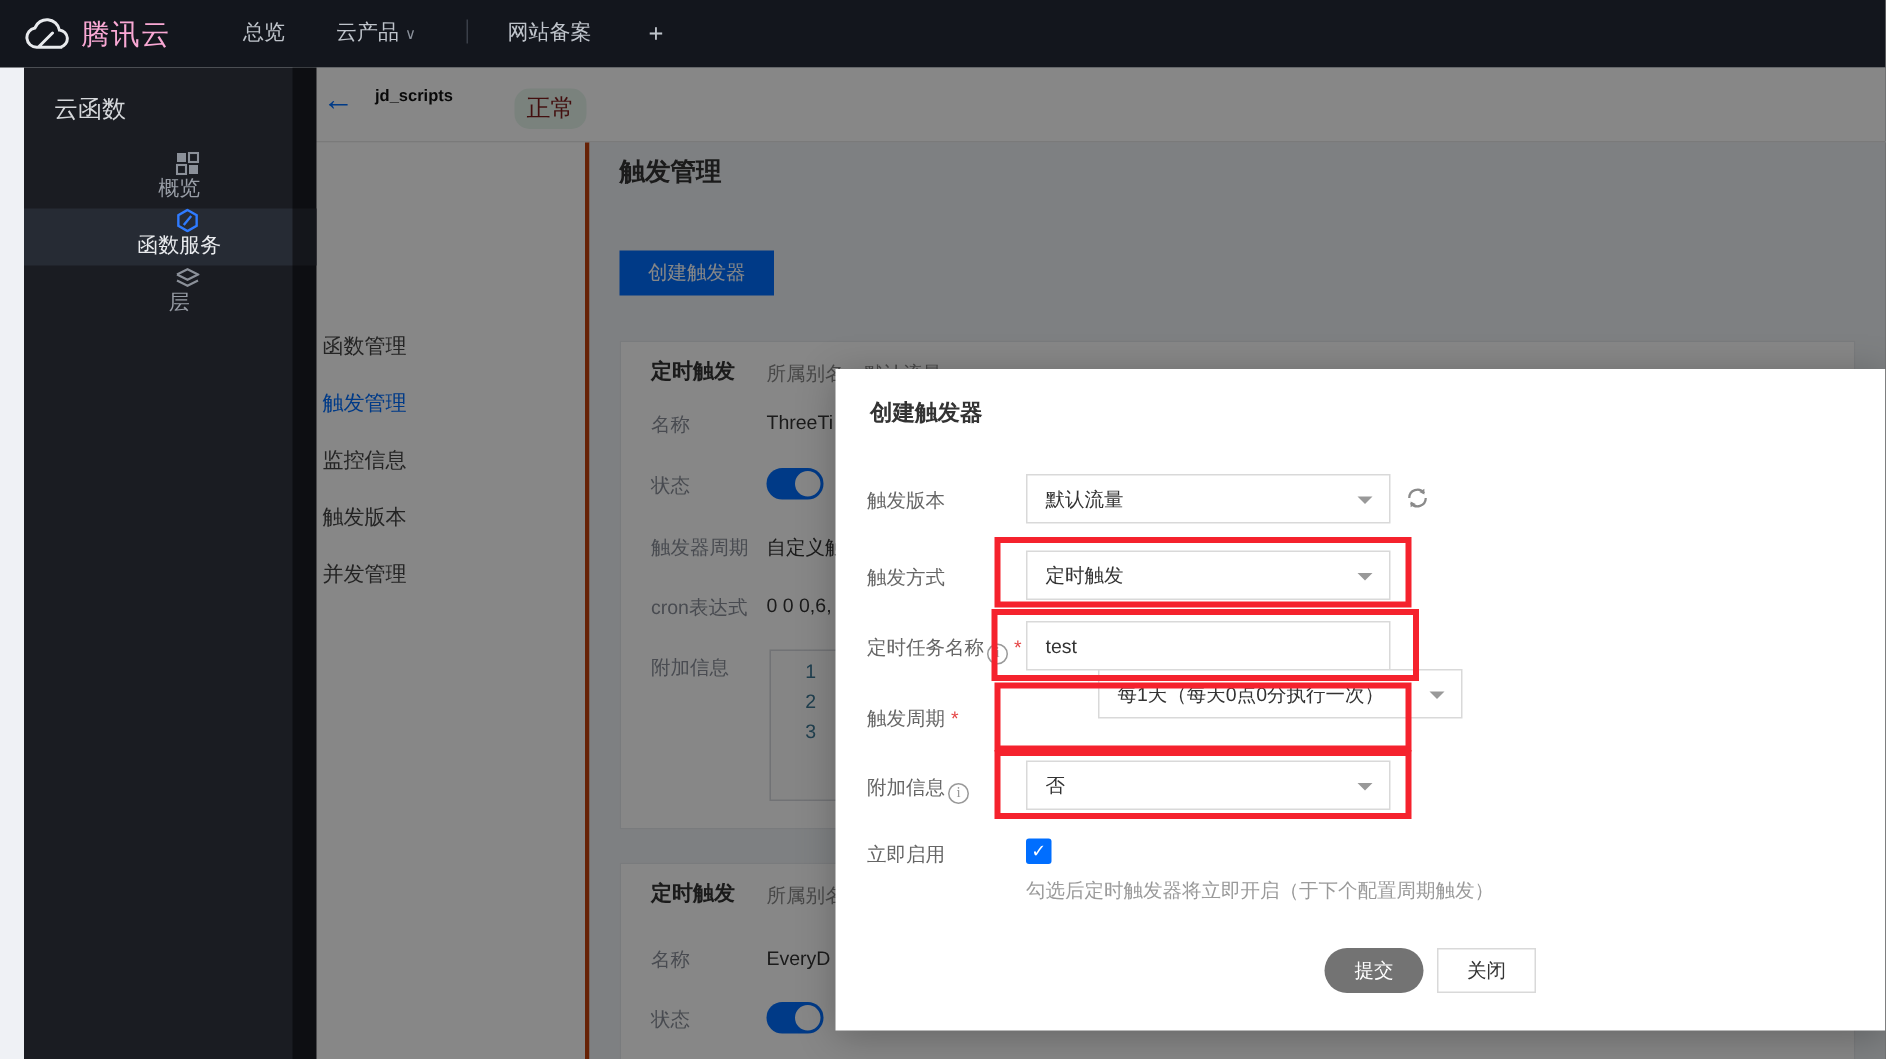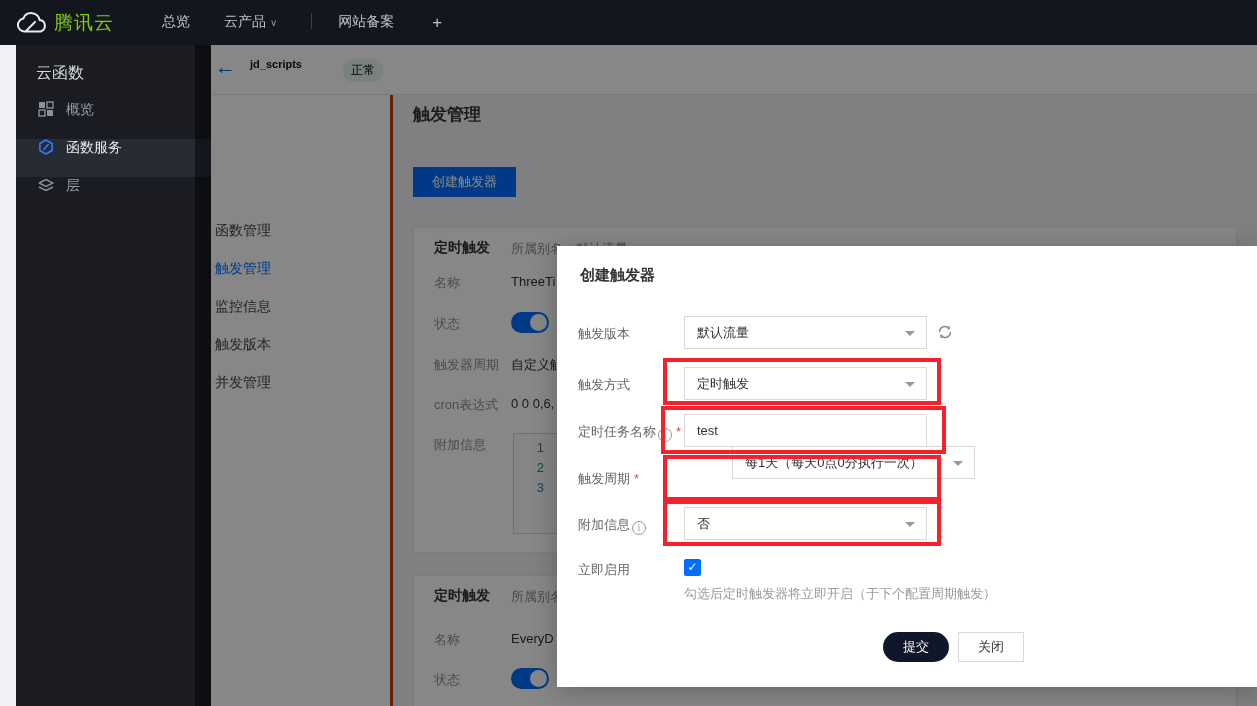--- a/index.html
+++ b/index.html
@@ -5,39 +5,39 @@
   * { margin:0; padding:0; box-sizing:border-box; }
   html,body { background:#222; }
   body { font-family:"Liberation Sans","DejaVu Sans",sans-serif; }
   #page {
     position:relative; width:1257px; height:706px; overflow:hidden;
     background:#eff1f5; margin:0 auto;
   }
   
   #topbar { position:absolute; left:0; top:0; width:1257px; height:45px; background:#13161d; z-index:3; display:flex; align-items:center; }
   .brand { display:flex; align-items:center; margin-left:16px; }
-  .brand-text { color:#84cc16; font-size:19px; margin-left:8px; letter-spacing:1px; }
+  .brand-text { color:#f9a8d4; font-size:19px; margin-left:8px; letter-spacing:1px; }
   .topnav { display:flex; align-items:flex-start; margin-left:48px; }
   .topnav-item { color:#bfc4cb; font-size:14px; margin-right:34px; cursor:pointer; white-space:nowrap; }
   .topnav-caret { font-size:10px; color:#8a909a; margin-left:4px; }
   .topnav-divider { width:1px; height:16px; background:#3a3f49; margin-right:26px; }
   .topnav-plus { color:#bfc4cb; font-size:17px; margin-left:4px; cursor:pointer; }
   
   #sidebar { position:absolute; left:0; top:45px; width:195px; height:661px; background:#1a1c22; z-index:2;margin-left:16px; }
   .sidebar-title { color:#d6d8db; font-size:16px; padding:18px 0 0 20px; height:56px; }
-  .side-item { position:relative; height:38px; display:flex; align-items:flex-start; cursor:pointer; }
+  .side-item { position:relative; height:38px; display:flex; align-items:center; cursor:pointer;flex-direction:column; }
   .side-item .lbl { color:#989da6; font-size:14px; margin-left:12px; }
   .side-item.active { background:#262b34; }
   .side-item.active .lbl { color:#e9ebee; }
   .side-icon { width:16px; height:16px; margin-left:22px; display:inline-flex; }
   
   #crumbbar { position:absolute; left:195px; top:45px; width:1062px; height:50px; background:#ffffff; border-bottom:1px solid #e6e6e6; z-index:1; }
   .back-arrow { position:absolute; left:20px; top:10px; color:#006eff; font-size:21px; cursor:pointer; }
   .crumb-name { position:absolute; left:55px; top:13px; font-size:11px; font-weight:bold; color:#111; }
-  .status-badge { position:absolute; left:148px; top:14px; background:#e6f6ec; color:#000000; font-size:12px; padding:3px 8px; border-radius:10px; }
+  .status-badge { position:absolute; left:148px; top:14px; background:#e6f6ec; color:#7f1d1d; font-size:16px; padding:3px 8px; border-radius:10px; }
   
   #submenu { position:absolute; left:195px; top:95px; width:198px; height:611px; background:#ffffff; border-right:3px solid #c2410c; z-index:1; }
   .sub-item { position:absolute; left:20px; height:26px; line-height:26px; font-size:14px; color:#444; cursor:pointer; }
   .sub-item.active { color:#006eff; }
   
   #main { position:absolute; left:393px; top:95px; width:864px; height:611px; background:#eff1f5; z-index:1; }
   .main-title { position:absolute; left:20px; top:8px; font-size:17px; font-weight:bold; color:#333; }
   .create-btn { position:absolute; left:20px; top:72px; width:103px; height:30px; background:#006eff; color:#fff; font-size:13px; border:none; cursor:pointer; }
   .card { position:absolute; left:20px; width:824px; background:#ffffff; border:1px solid #e5e8ed; }
   #card1 { top:132px; height:326px; }
@@ -59,21 +59,21 @@
   .m-control { position:absolute; left:127px; width:243px; height:33px; border:1px solid #d9d9d9; background:#fff; font-size:13px; color:#333; }
   .m-select { display:flex; align-items:center; padding-left:12px; cursor:pointer; }
   .sel-caret { position:absolute; right:11px; top:14px; width:0; height:0; border-left:5px solid transparent; border-right:5px solid transparent; border-top:5px solid #999; }
   .m-input { padding-left:12px; outline:none; }
   .info-icon { display:inline-block; width:14px; height:14px; border:1px solid #999; border-radius:50%; color:#999; font-size:10px; line-height:12px; text-align:center; font-family:"Liberation Serif",serif; margin-left:2px; vertical-align:-2px; }
   .req-star { color:#e54545; font-size:13px; margin-left:4px; }
   .refresh-icon { position:absolute; left:380px; top:78px; width:16px; height:16px; cursor:pointer; }
   .checkbox { position:absolute; left:127px; top:313px; width:17px; height:17px; background:#006eff; border-radius:2px; color:#fff; font-size:12px; line-height:17px; text-align:center; cursor:pointer; }
   .helper-text { position:absolute; left:127px; top:339px; font-size:13px; color:#9a9a9a; }
   .m-btn { position:absolute; top:386px; width:66px; height:30px; font-size:13px; cursor:pointer; border:none; }
-  .btn-submit { left:326px; background:#0f172a; color:#fff;border-radius:15px; }
+  .btn-submit { left:326px; background:#737373; color:#fff;border-radius:15px; }
   .btn-close { left:401px; background:#fff; color:#333; border:1px solid #d9d9d9; }
   
   .anno { position:absolute; border:4px solid #f5222d; z-index:20; pointer-events:none; }
   #anno-type   { left:663px; top:358px; width:278px; height:47px; }
   #anno-task   { left:661px; top:406px; width:285px; height:48px; }
   #anno-period { left:663px; top:455px; width:278px; height:46px; }
   #anno-extra  { left:663px; top:500px; width:278px; height:46px; }
 </style>
 </head>
 <body>

